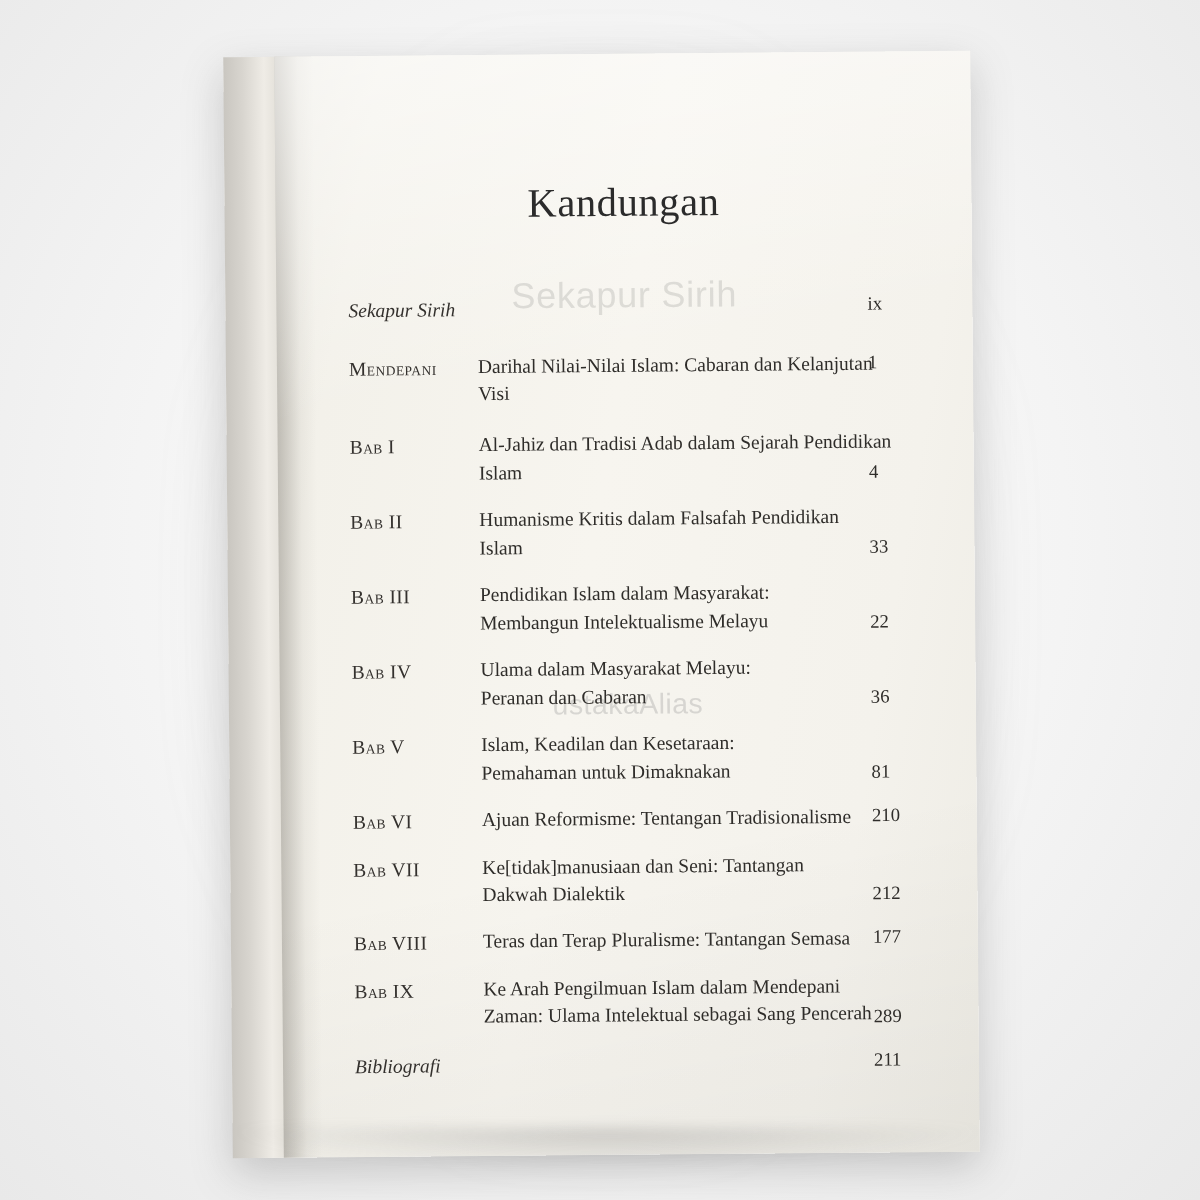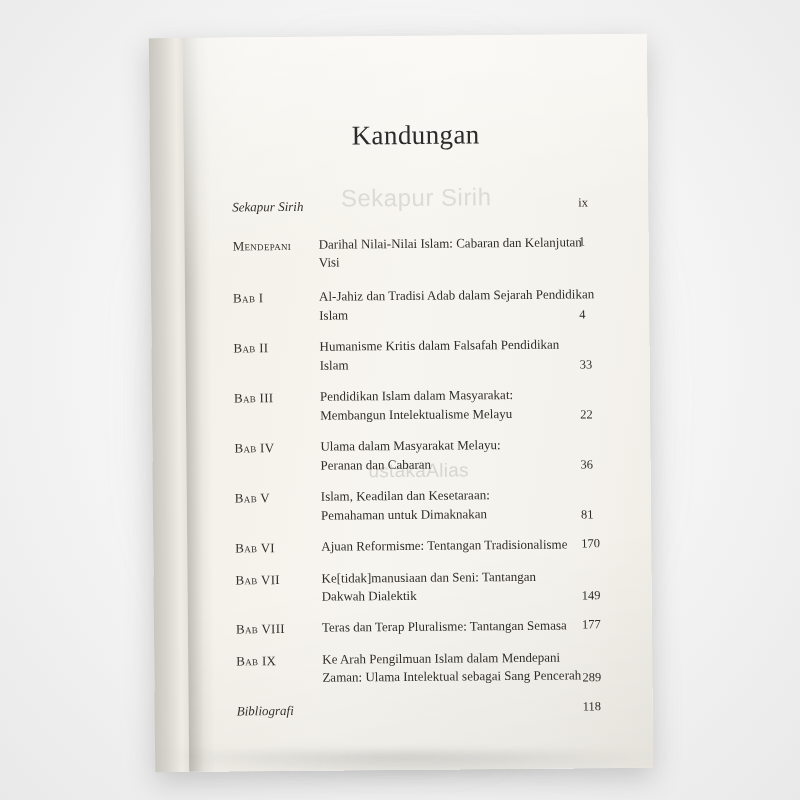--- a/index.html
+++ b/index.html
@@ -266,30 +266,30 @@
             <span class="l2">Pemahaman untuk Dimaknakan</span>
           </div>
           <div class="pageno">81</div>
         </div>
 
         <div class="row">
           <div class="label smallcaps">Bab VI</div>
           <div class="entry">
             <span>Ajuan Reformisme: Tentangan Tradisionalisme</span>
           </div>
-          <div class="pageno top">170</div>
+          <div class="pageno top">210</div>
         </div>
 
         <div class="row">
           <div class="label smallcaps">Bab VII</div>
           <div class="entry">
             <span>Ke[tidak]manusiaan dan Seni: Tantangan</span>
             <span class="l2">Dakwah Dialektik</span>
           </div>
-          <div class="pageno">149</div>
+          <div class="pageno">212</div>
         </div>
 
         <div class="row">
           <div class="label smallcaps">Bab VIII</div>
           <div class="entry">
             <span>Teras dan Terap Pluralisme: Tantangan Semasa</span>
           </div>
           <div class="pageno top">177</div>
         </div>
 
@@ -300,21 +300,21 @@
             <span class="l2">Zaman: Ulama Intelektual sebagai Sang Pencerah</span>
           </div>
           <div class="pageno">289</div>
         </div>
 
         <div class="row biblio">
           <div class="label italic">Bibliografi</div>
           <div class="entry">
             <span></span>
           </div>
-          <div class="pageno top">118</div>
+          <div class="pageno top">211</div>
         </div>
 
       </div>
     </div>
   </div>
 
   <div class="bottom-shadow"></div>
 </div>
 
 </body></html>

